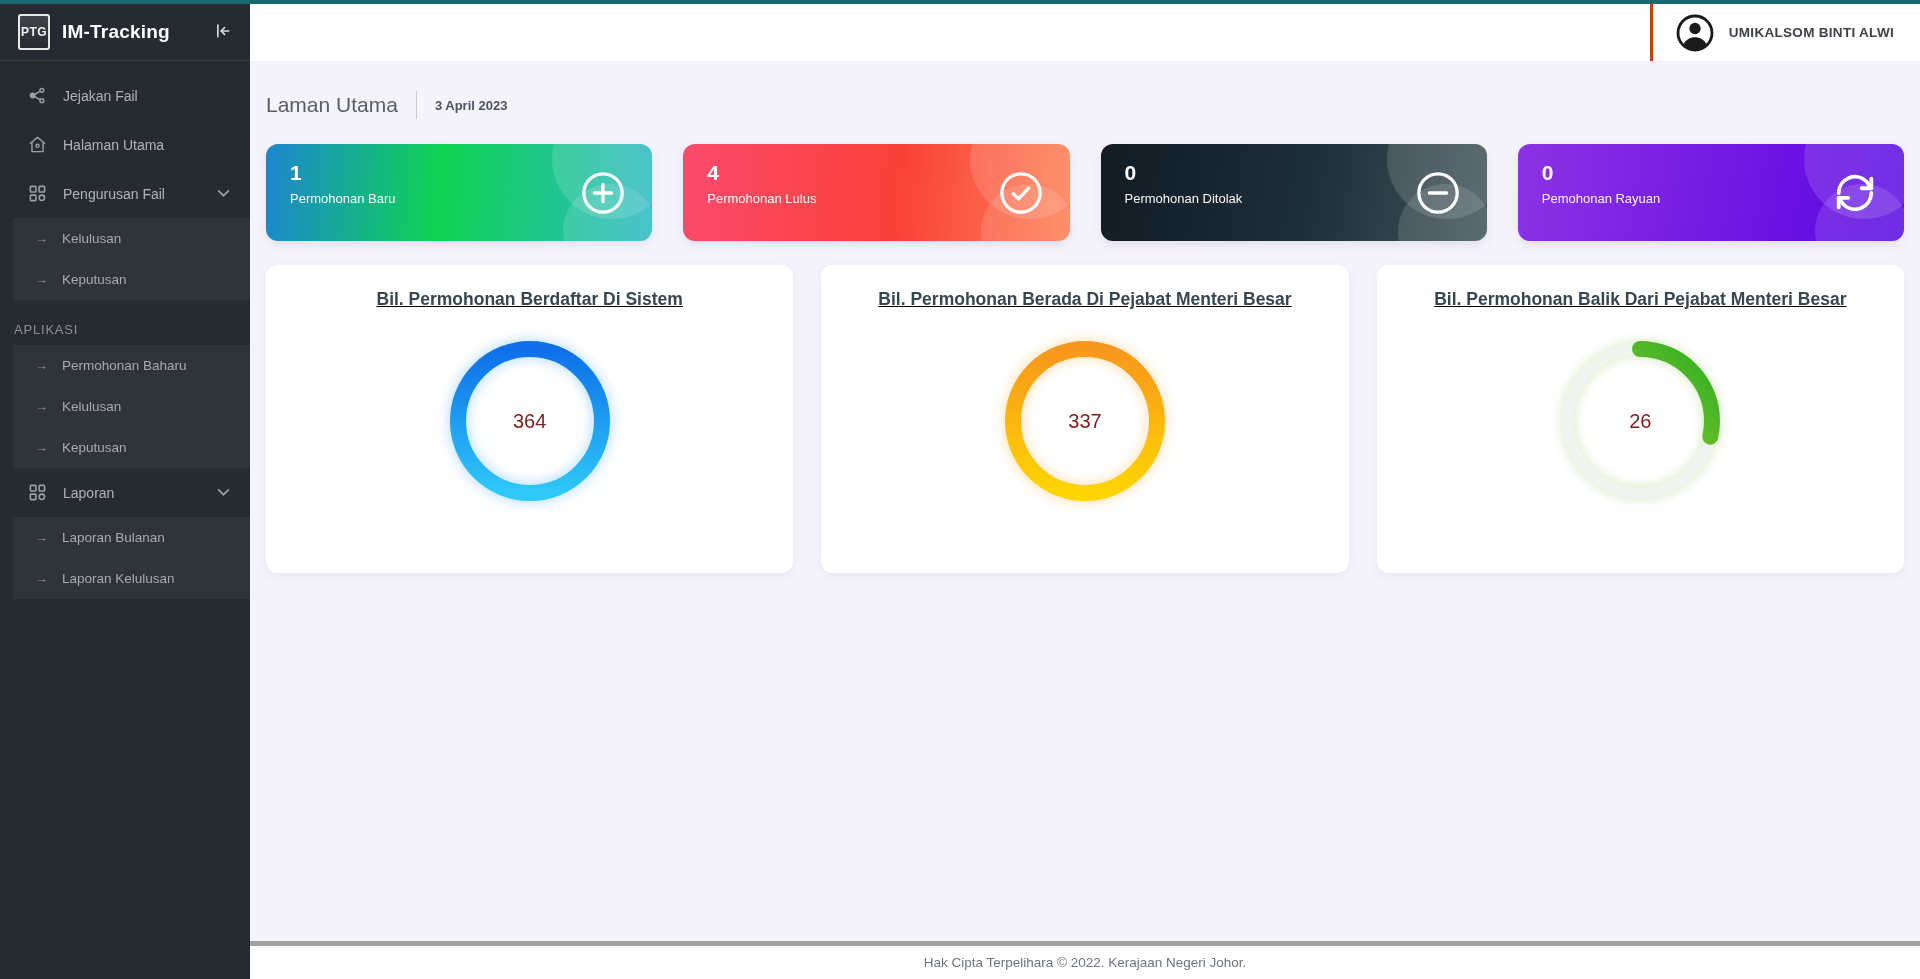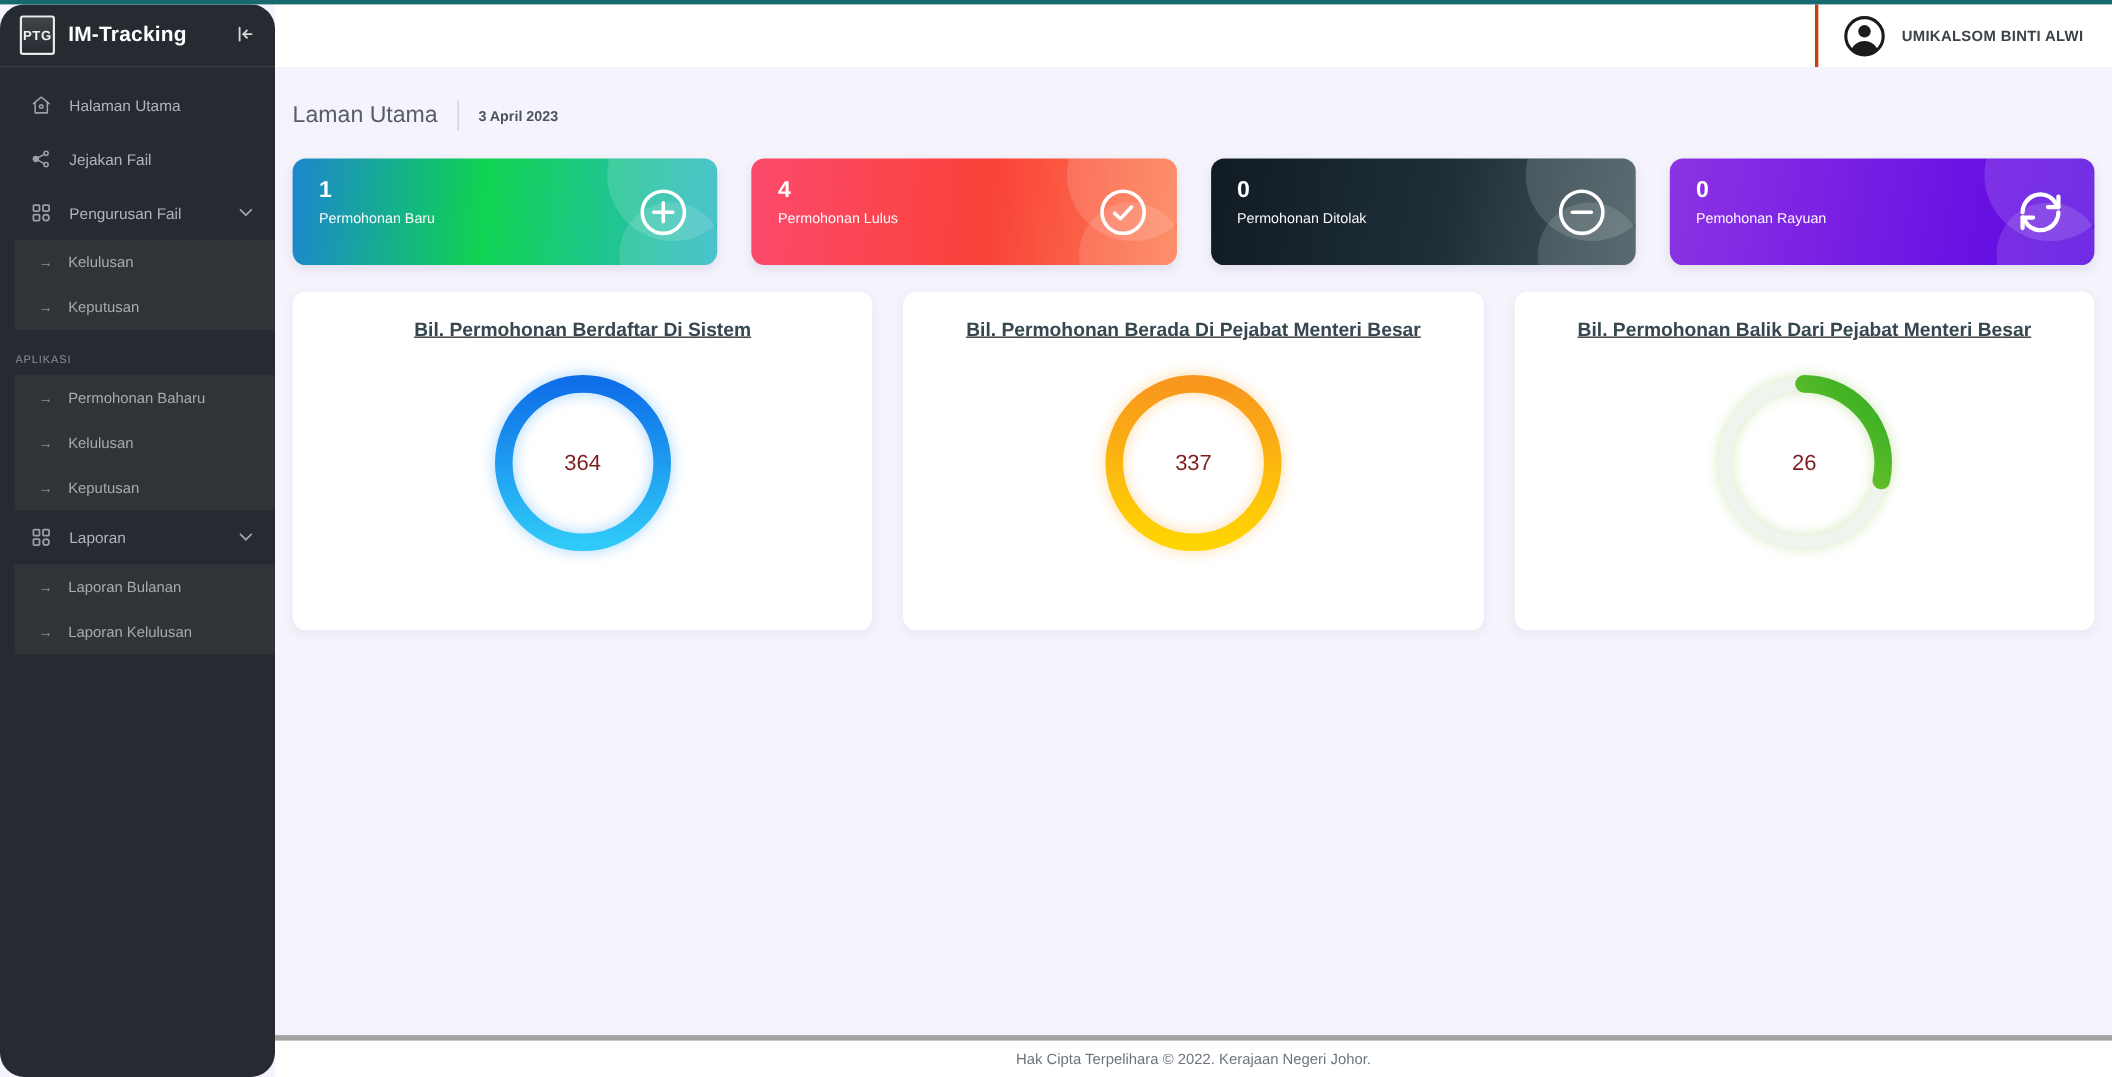--- a/index.html
+++ b/index.html
@@ -2,34 +2,34 @@
 <html><head>
 <meta charset="utf-8">
 <style>
   * { margin:0; padding:0; box-sizing:border-box; }
   html,body { width:1920px; height:979px; overflow:hidden; font-family:"Liberation Sans", sans-serif; background:#f5f3fb; }
 
   
   .top-accent { position:absolute; top:0; left:0; width:100%; height:4px; background:#17696f; z-index:50; }
 
   
-  .sidebar { position:absolute; top:4px; left:0; bottom:0; width:250px; background:#262b31; color:#adb0b5; z-index:40;border-radius:22px; }
+  .sidebar { position:absolute; top:4px; left:0; bottom:0; width:250px; background:#262b31; color:#adb0b5; z-index:40; }
   .sidebar-header { height:57px; display:flex; align-items:center; padding:0 18px; border-bottom:1px solid rgba(255,255,255,.09); }
   .logo-badge { width:32px; height:36px; border:2px solid #e8e8e8; border-radius:3px; color:#f2f2f2; font-weight:bold; font-size:12px; display:flex; align-items:center; justify-content:center; letter-spacing:.5px; background:linear-gradient(180deg,rgba(255,255,255,.12),rgba(255,255,255,0)); }
   .logo-text { color:#fff; font-size:19px; font-weight:bold; margin-left:12px; flex:1; letter-spacing:.2px; }
   .collapse-btn { background:none; border:none; color:#d8d9db; cursor:pointer; display:flex; align-items:center; }
   .nav { padding-top:10px; }
   .menu-item { display:flex; align-items:center; padding:15px 20px 15px 28px; font-size:14px; cursor:pointer; color:#b0b3b8; }
   .menu-item .mi-icon { width:19px; height:19px; margin-right:16px; color:#9aa0a6; flex:none; display:flex; }
   .menu-item .mi-label { flex:1; }
   .menu-item .chev { color:#9aa0a6; display:flex; }
   .submenu { background:rgba(255,255,255,.045); margin-left:13px; }
   .submenu-item { display:flex; align-items:center; padding:13px 16px 13px 22px; font-size:13.5px; color:#a7abb0; cursor:pointer; }
   .submenu-item .arrow { margin-right:14px; color:#8d9196; font-size:13px; }
-  .section-label { font-size:10px; letter-spacing:.8px; color:#8b8f94; padding:22px 28px 8px 14px; }
+  .section-label { font-size:13px; letter-spacing:.8px; color:#8b8f94; padding:22px 28px 8px 14px; }
 
   
   .topbar { position:absolute; top:4px; left:250px; right:0; height:57px; background:#fff; display:flex; align-items:center; justify-content:flex-end; z-index:30; }
   .user-box { display:flex; align-items:center; height:100%; border-left:3px solid #c2410c; padding:0 26px 0 22px; cursor:pointer; }
   .avatar { width:40px; height:40px; color:#1b1b1b; display:flex; }
   .user-name { font-size:13.5px; font-weight:bold; color:#3c4248; margin-left:14px; letter-spacing:.3px; }
 
   
   .main { position:absolute; top:61px; left:250px; right:0; bottom:38px; background:#f5f3fb; padding:0 16px; overflow:hidden; }
   .page-head { display:flex; align-items:center; margin-top:30px; }
@@ -80,39 +80,39 @@
             <path d="M20 12H11"></path>
             <path d="M15 8l-4 4 4 4"></path>
           </svg>
       </span>
     </button>
   </div>
 
   <nav class="nav">
     <div class="menu-item">
       <span class="mi-icon">
-        <svg viewBox="0 0 24 24" fill="none" stroke="currentColor" stroke-width="1.8" stroke-linecap="round" stroke-linejoin="round">
-            <path d="M3 10.4 12 3l9 7.4"></path>
-            <path d="M5 9v12h14V9"></path>
-            <circle cx="12" cy="13.6" r="2"></circle>
-          </svg>
-      </span>
-      <span class="mi-label">Halaman Utama</span>
-    </div>
-
-    <div class="menu-item">
-      <span class="mi-icon">
         <svg viewBox="0 0 24 24" fill="none" stroke="currentColor" stroke-width="1.8" stroke-linecap="round">
             <circle cx="17.5" cy="5.5" r="2.4"></circle>
             <circle cx="5.8" cy="12" r="2.8" fill="currentColor"></circle>
             <circle cx="17.5" cy="18.5" r="2.4"></circle>
             <path d="M8.3 10.6l6.9-3.9M8.3 13.4l6.9 3.9"></path>
           </svg>
       </span>
       <span class="mi-label">Jejakan Fail</span>
+    </div>
+
+    <div class="menu-item">
+      <span class="mi-icon">
+        <svg viewBox="0 0 24 24" fill="none" stroke="currentColor" stroke-width="1.8" stroke-linecap="round" stroke-linejoin="round">
+            <path d="M3 10.4 12 3l9 7.4"></path>
+            <path d="M5 9v12h14V9"></path>
+            <circle cx="12" cy="13.6" r="2"></circle>
+          </svg>
+      </span>
+      <span class="mi-label">Halaman Utama</span>
     </div>
 
     <div class="menu-item">
       <span class="mi-icon">
         <svg viewBox="0 0 24 24" fill="none" stroke="currentColor" stroke-width="2">
             <rect x="3" y="3" width="7" height="7" rx="1"></rect>
             <rect x="14" y="3" width="7" height="7" rx="1"></rect>
             <rect x="3" y="14" width="7" height="7" rx="1"></rect>
             <circle cx="17.5" cy="17.5" r="3.4"></circle>
           </svg>

